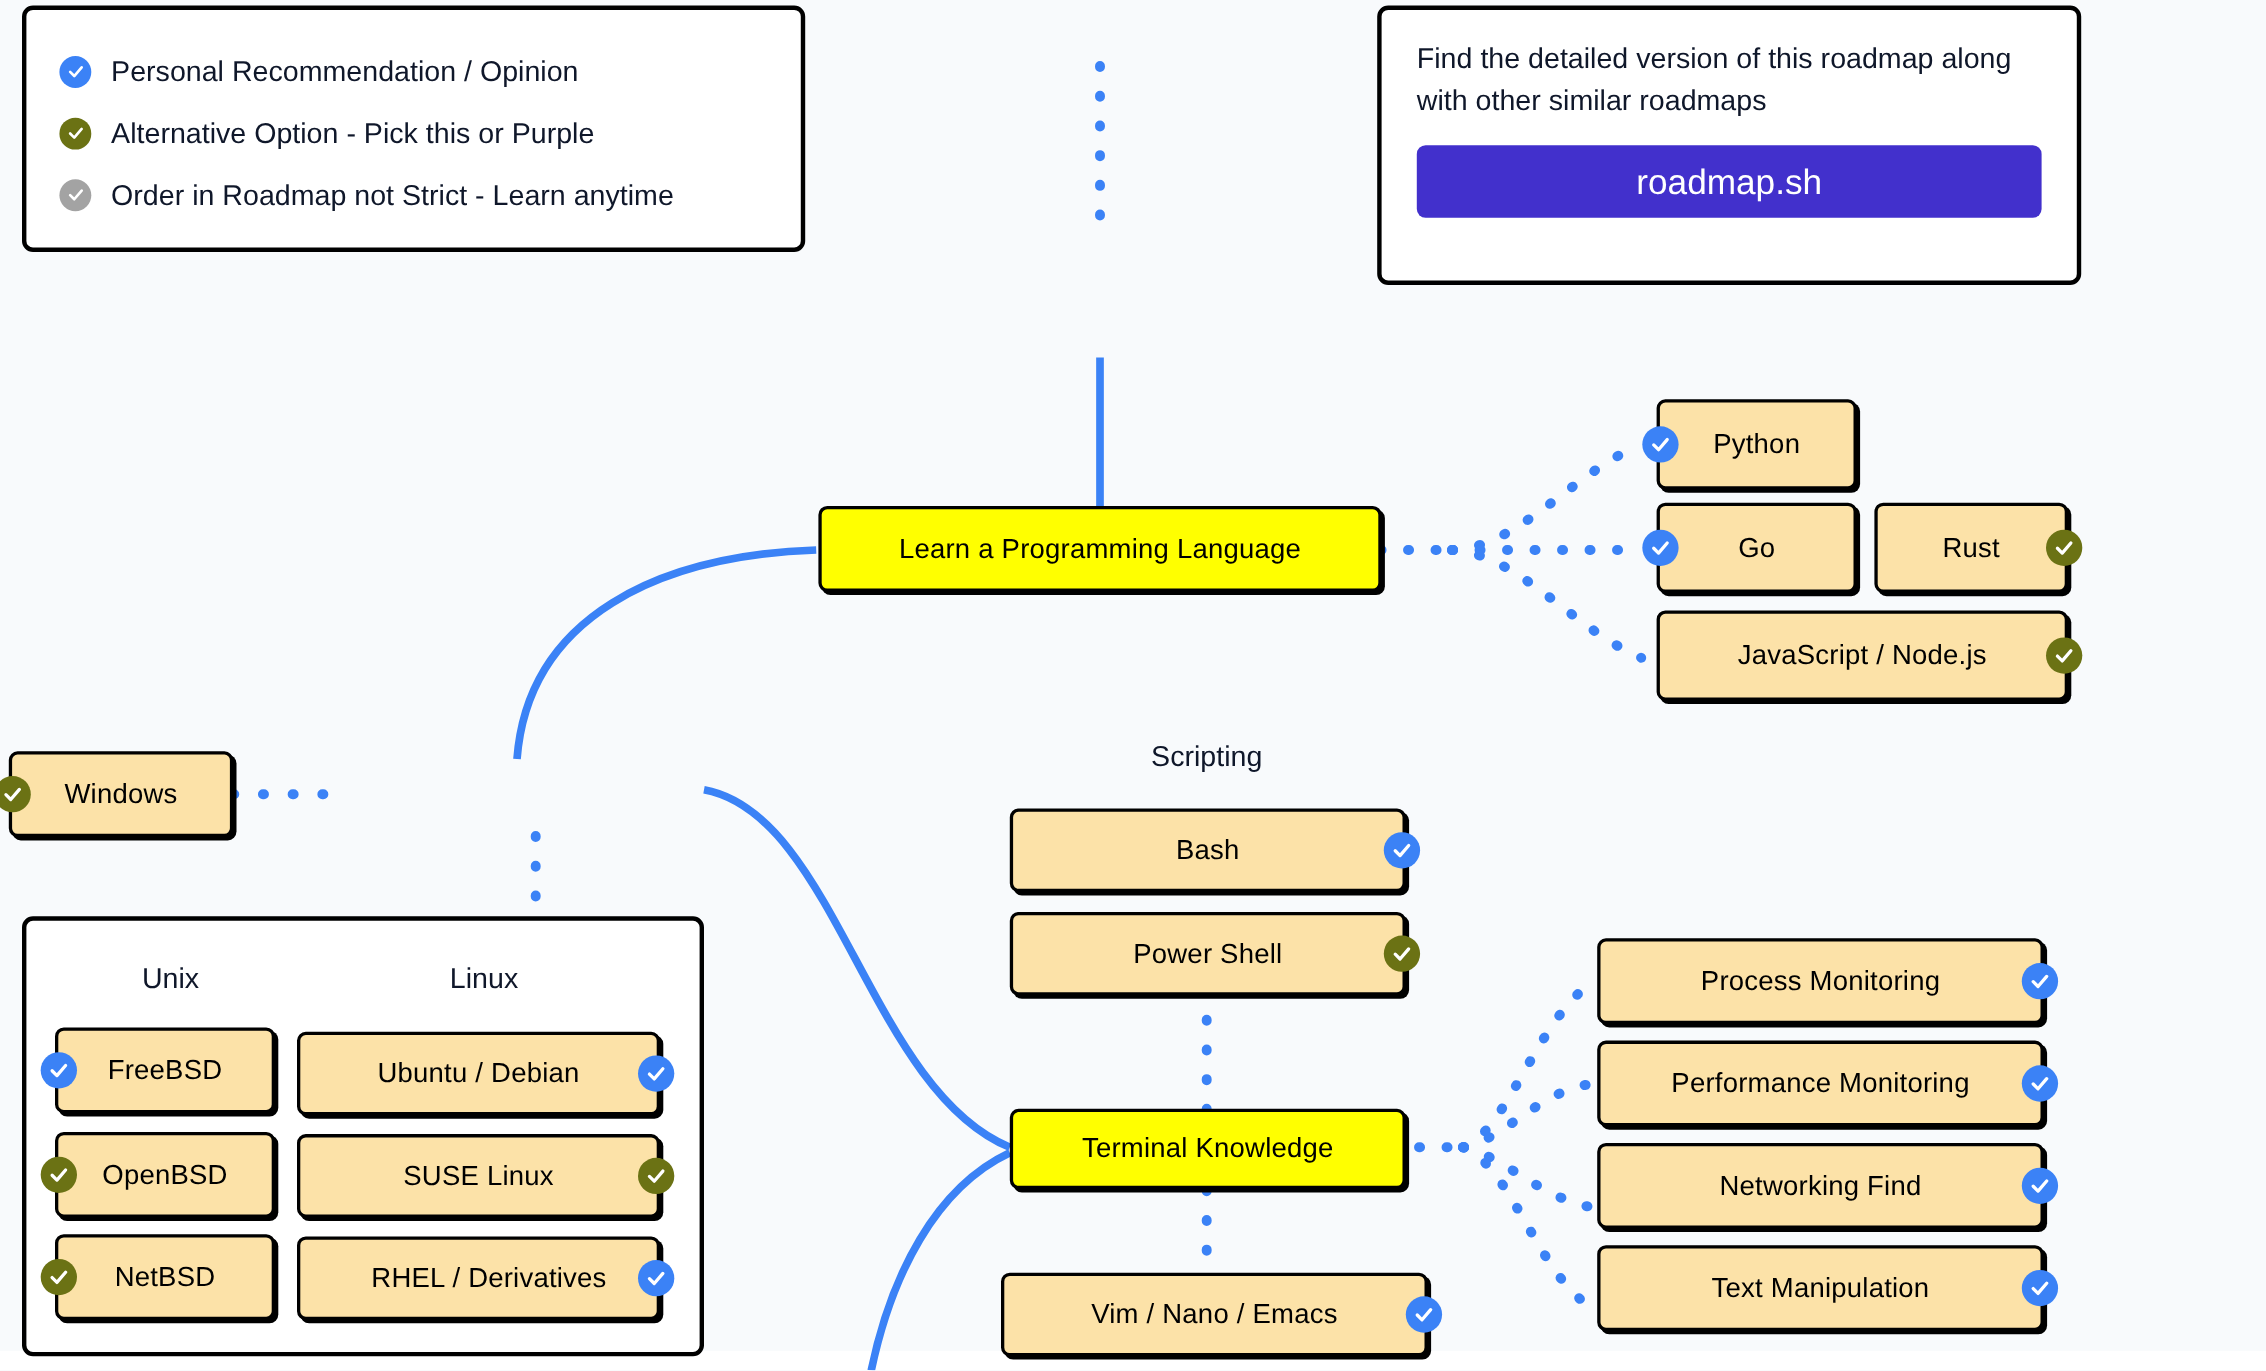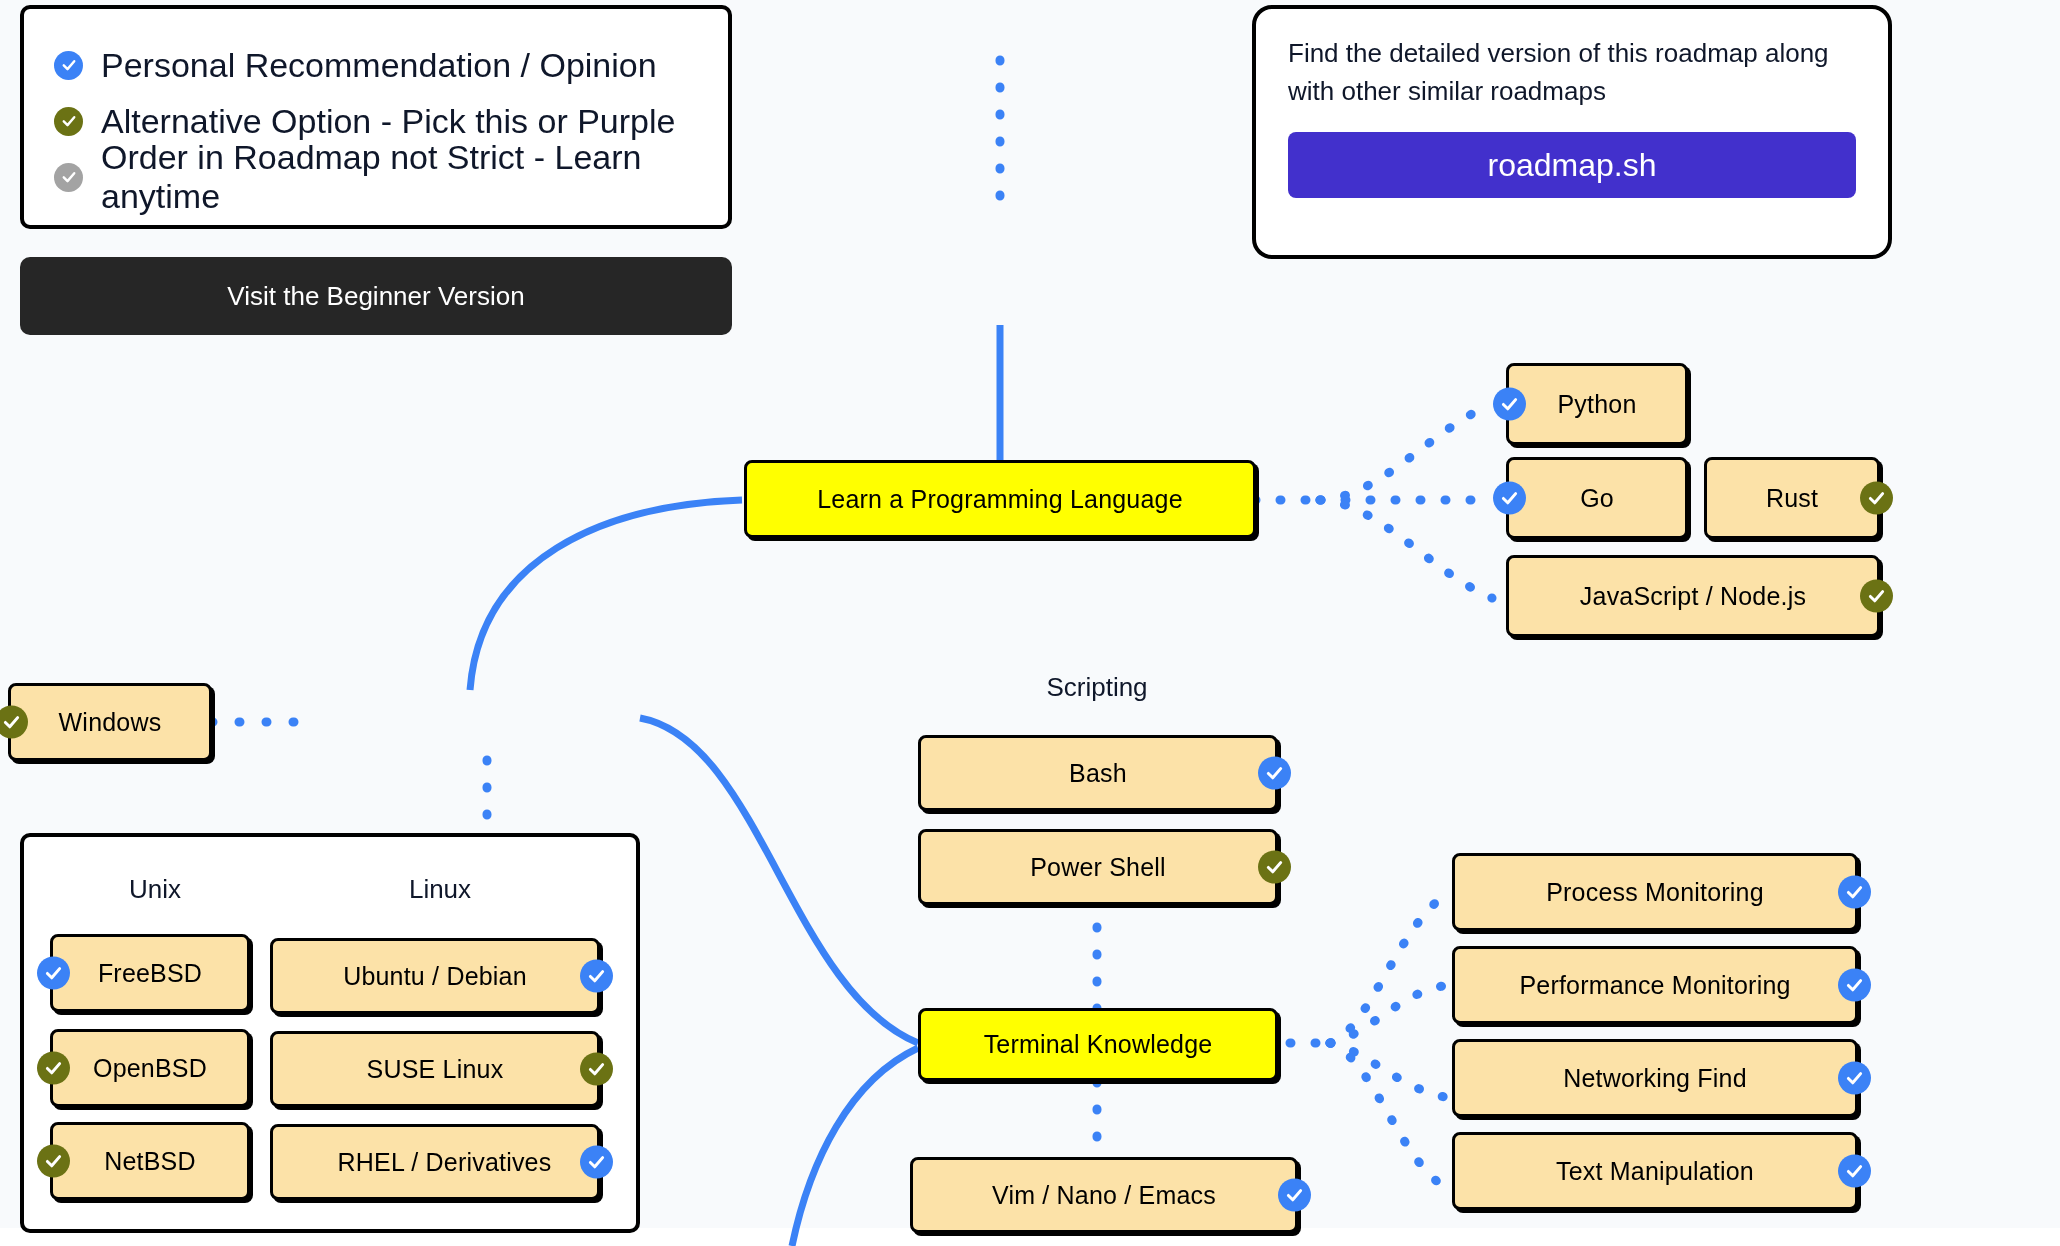--- a/index.html
+++ b/index.html
@@ -94,21 +94,21 @@
     flex: 0 0 auto;
     width: 29px;
     height: 29px;
     border-radius: 50%;
     display: flex;
     align-items: center;
     justify-content: center;
   }
   .legend-dot svg { width: 18px; height: 18px; display: block; }
   .legend-text {
-    font-size: 34px;
+    font-size: 26px;
     color: #0f172a;
   }
 
   
   #beginner-btn {
     position: absolute;
     left: 20px;
     top: 257px;
     width: 712px;
     height: 78px;
@@ -126,21 +126,21 @@
   
   #info-card {
     position: absolute;
     left: 1252px;
     top: 5px;
     width: 640px;
     height: 254px;
     box-sizing: border-box;
     background: #ffffff;
     border: 4px solid #000000;
-    border-radius: 20px;
+    border-radius: 10px;
     padding: 26px 32px;
     z-index: 6;
   }
   #info-text {
     font-size: 26px;
     line-height: 1.45;
     color: #0f172a;
   }
   #roadmap-btn {
     margin-top: 22px;
@@ -249,21 +249,20 @@
     <div class="legend-row">
       <span class="legend-dot" style="background:#a3a3a3">
         <svg viewBox="0 0 24 24">
             <path d="M5 12.5 L10 17.5 L19 7" stroke="#fff" stroke-width="3.2" fill="none" stroke-linecap="round" stroke-linejoin="round"></path>
           </svg>
       </span>
       <span class="legend-text">Order in Roadmap not Strict - Learn anytime</span>
     </div>
   </div>
 
-  <div id="beginner-btn">Visit the Beginner Version</div>
 
   <div id="info-card">
     <div id="info-text">Find the detailed version of this roadmap along with other similar roadmaps</div>
     <div id="roadmap-btn">roadmap.sh</div>
   </div>
 
 
   <div class="node primary" style="left:744px; top:460px; width:512px; height:78px;">Learn a Programming Language</div>
 
 

